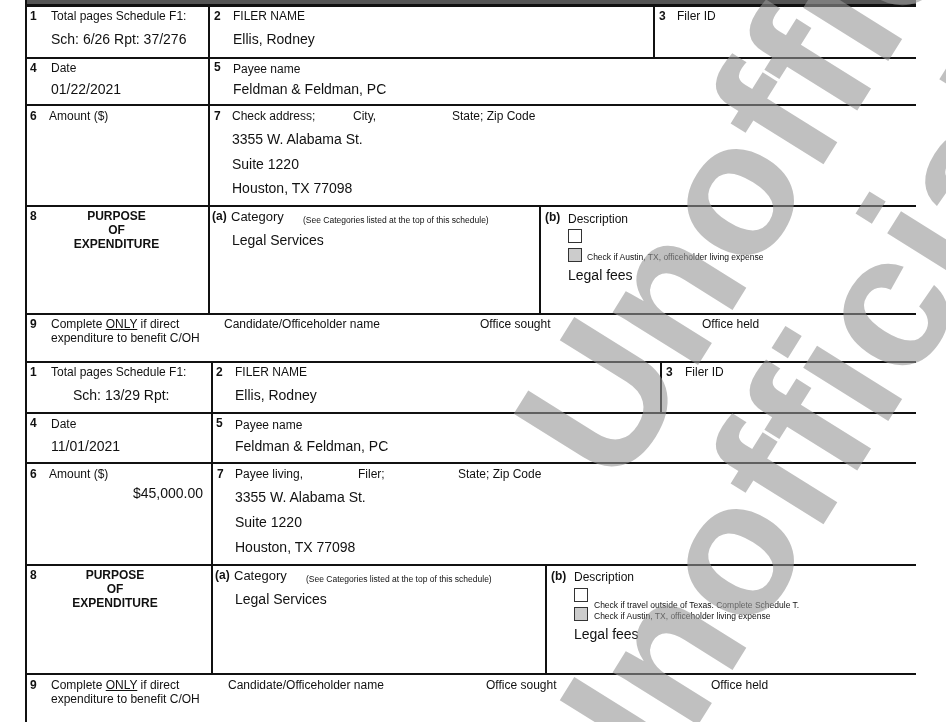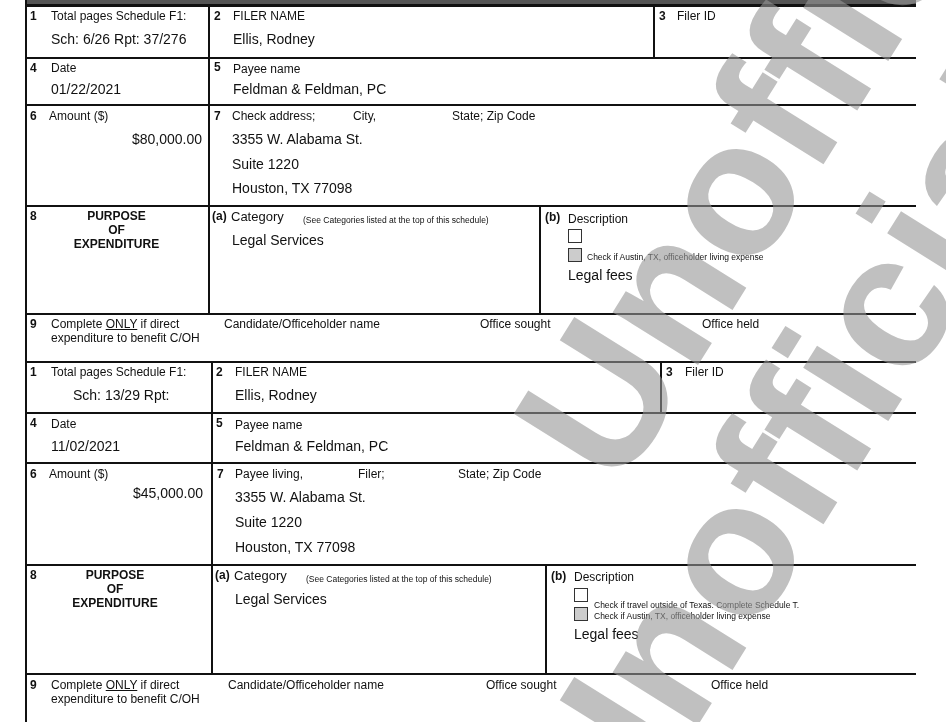--- a/index.html
+++ b/index.html
@@ -48,21 +48,20 @@
 
   <span class="t num" style="left:5px;top:56px;">4</span>
   <span class="t" style="left:26px;top:56px;">Date</span>
   <span class="v" style="left:26px;top:76px;">01/22/2021</span>
   <span class="t num" style="left:189px;top:55px;">5</span>
   <span class="t" style="left:208px;top:57px;">Payee name</span>
   <span class="v" style="left:208px;top:76px;">Feldman &amp; Feldman, PC</span>
 
   <span class="t num" style="left:5px;top:104px;">6</span>
   <span class="t" style="left:24px;top:104px;">Amount ($)</span>
-  <span class="v" style="left:0;width:177px;text-align:right;top:126px;">$80,000.00</span>
   <span class="t num" style="left:189px;top:104px;">7</span>
   <span class="t" style="left:207px;top:104px;">Check address;</span>
   <span class="t" style="left:328px;top:104px;">City,</span>
   <span class="t" style="left:427px;top:104px;">State;  Zip  Code</span>
   <span class="v" style="left:207px;top:126px;">3355 W. Alabama St.</span>
   <span class="v" style="left:207px;top:151px;">Suite 1220</span>
   <span class="v" style="left:207px;top:175px;">Houston, TX 77098</span>
 
   <span class="t num" style="left:5px;top:204px;">8</span>
   <span class="t bold" style="left:0;width:183px;text-align:center;top:204px;">PURPOSE</span>
@@ -101,21 +100,21 @@
   <span class="t" style="left:26px;top:4px;">Total pages Schedule F1:</span>
   <span class="v" style="left:48px;top:26px;">Sch: 13/29 Rpt:</span>
   <span class="t num" style="left:191px;top:4px;">2</span>
   <span class="t" style="left:210px;top:4px;">FILER NAME</span>
   <span class="v" style="left:210px;top:26px;">Ellis, Rodney</span>
   <span class="t num" style="left:641px;top:4px;">3</span>
   <span class="t" style="left:660px;top:4px;">Filer ID</span>
 
   <span class="t num" style="left:5px;top:55px;">4</span>
   <span class="t" style="left:26px;top:56px;">Date</span>
-  <span class="v" style="left:26px;top:77px;">11/02/2021</span>
+  <span class="v" style="left:26px;top:77px;">11/01/2021</span>
   <span class="t num" style="left:191px;top:55px;">5</span>
   <span class="t" style="left:210px;top:57px;">Payee name</span>
   <span class="v" style="left:210px;top:77px;">Feldman &amp; Feldman, PC</span>
 
   <span class="t num" style="left:5px;top:106px;">6</span>
   <span class="t" style="left:24px;top:106px;">Amount ($)</span>
   <span class="v" style="left:0;width:178px;text-align:right;top:124px;">$45,000.00</span>
   <span class="t num" style="left:192px;top:106px;">7</span>
   <span class="t" style="left:210px;top:106px;">Payee living,</span>
   <span class="t" style="left:333px;top:106px;">Filer;</span>

